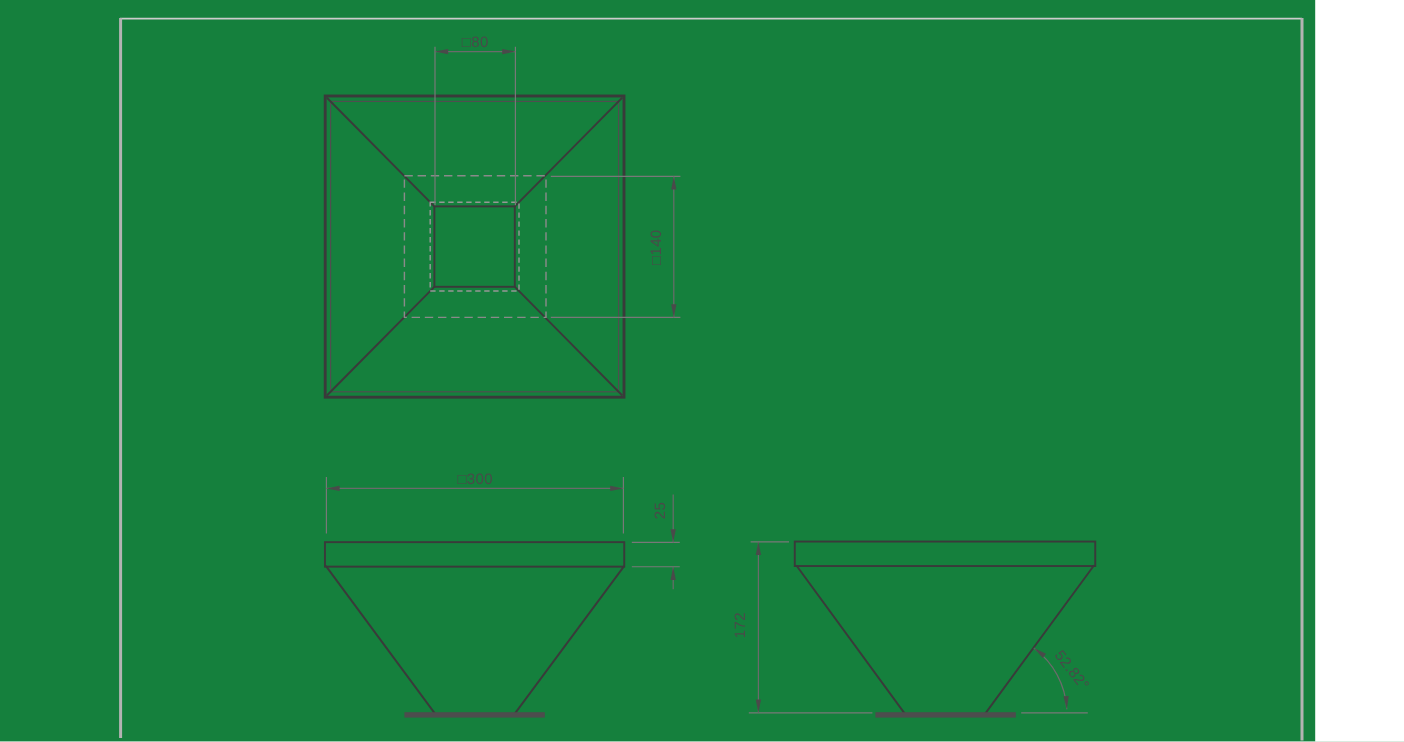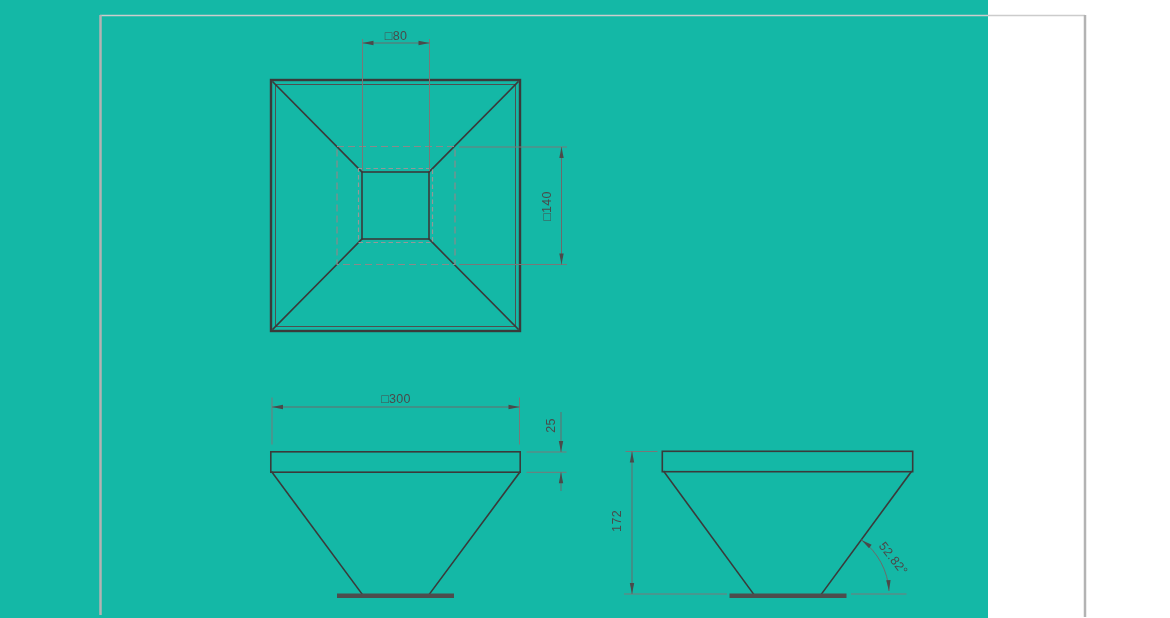--- a/index.html
+++ b/index.html
@@ -6,23 +6,23 @@
     margin: 0;
     padding: 0;
     background: #ffffff;
     width: 1170px;
     height: 618px;
     overflow: hidden;
     font-family: "Liberation Sans", "DejaVu Sans", sans-serif;
   }
   .canvas {
     position: relative;
-    width: 988px;
+    width: 1096px;
     height: 618px;
-    background: #14b8a6;
+    background: #15803d;
   }
   svg { position: absolute; left: 0; top: 0; }
   .objline   { stroke: #3a3a3a; stroke-width: 1.6; fill: none; stroke-linecap: square; }
   .objheavy  { stroke: #3a3a3a; stroke-width: 2.4; fill: none; }
   .objthin   { stroke: #4f4f4f; stroke-width: 1;   fill: none; }
   .hidden1   { stroke: #8a8a8a; stroke-width: 1.2; fill: none; stroke-dasharray: 7 4; }
   .hidden2   { stroke: #979797; stroke-width: 1.2; fill: none; stroke-dasharray: 4.5 3; }
   .dimline   { stroke: #6b6b6b; stroke-width: 1;   fill: none; }
   .extline   { stroke: #787878; stroke-width: 1;   fill: none; }
   .plate     { fill: #4d4d4d; stroke: none; }

